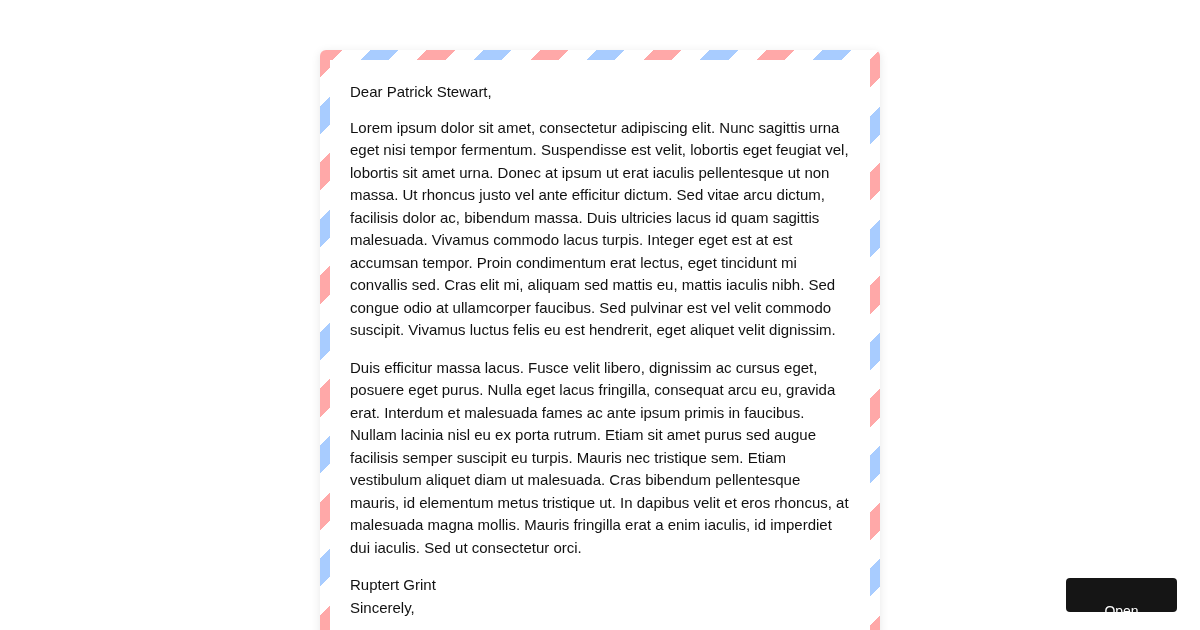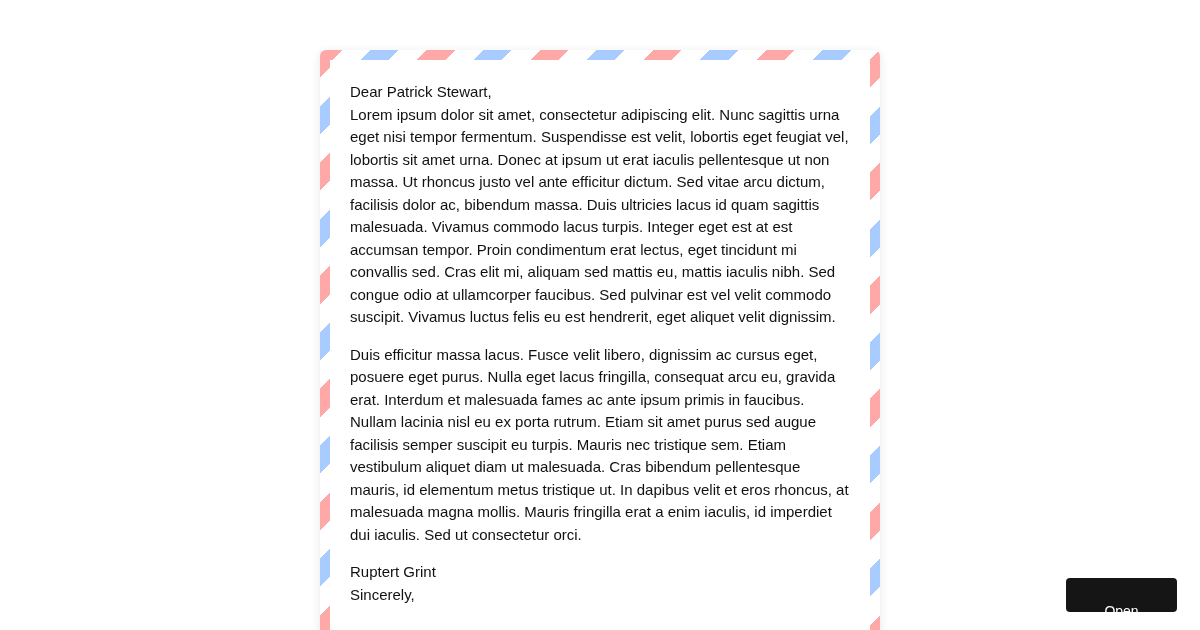--- a/index.html
+++ b/index.html
@@ -47,21 +47,21 @@
       padding: 21px 20px 0 20px;
       box-sizing: border-box;
       color: #111111;
       font-size: 15px;
       line-height: 22.5px;
     }
     .letter p {
       margin: 0 0 15px 0;
     }
     .letter p.greeting {
-      margin-bottom: 0;
+      margin-bottom: 13px;
     }
     .letter p.closing {
       margin: 0;
     }
     .letter .signature {
       display: block;
     }
     .sandbox-btn {
       position: absolute;
       left: 1066px;

